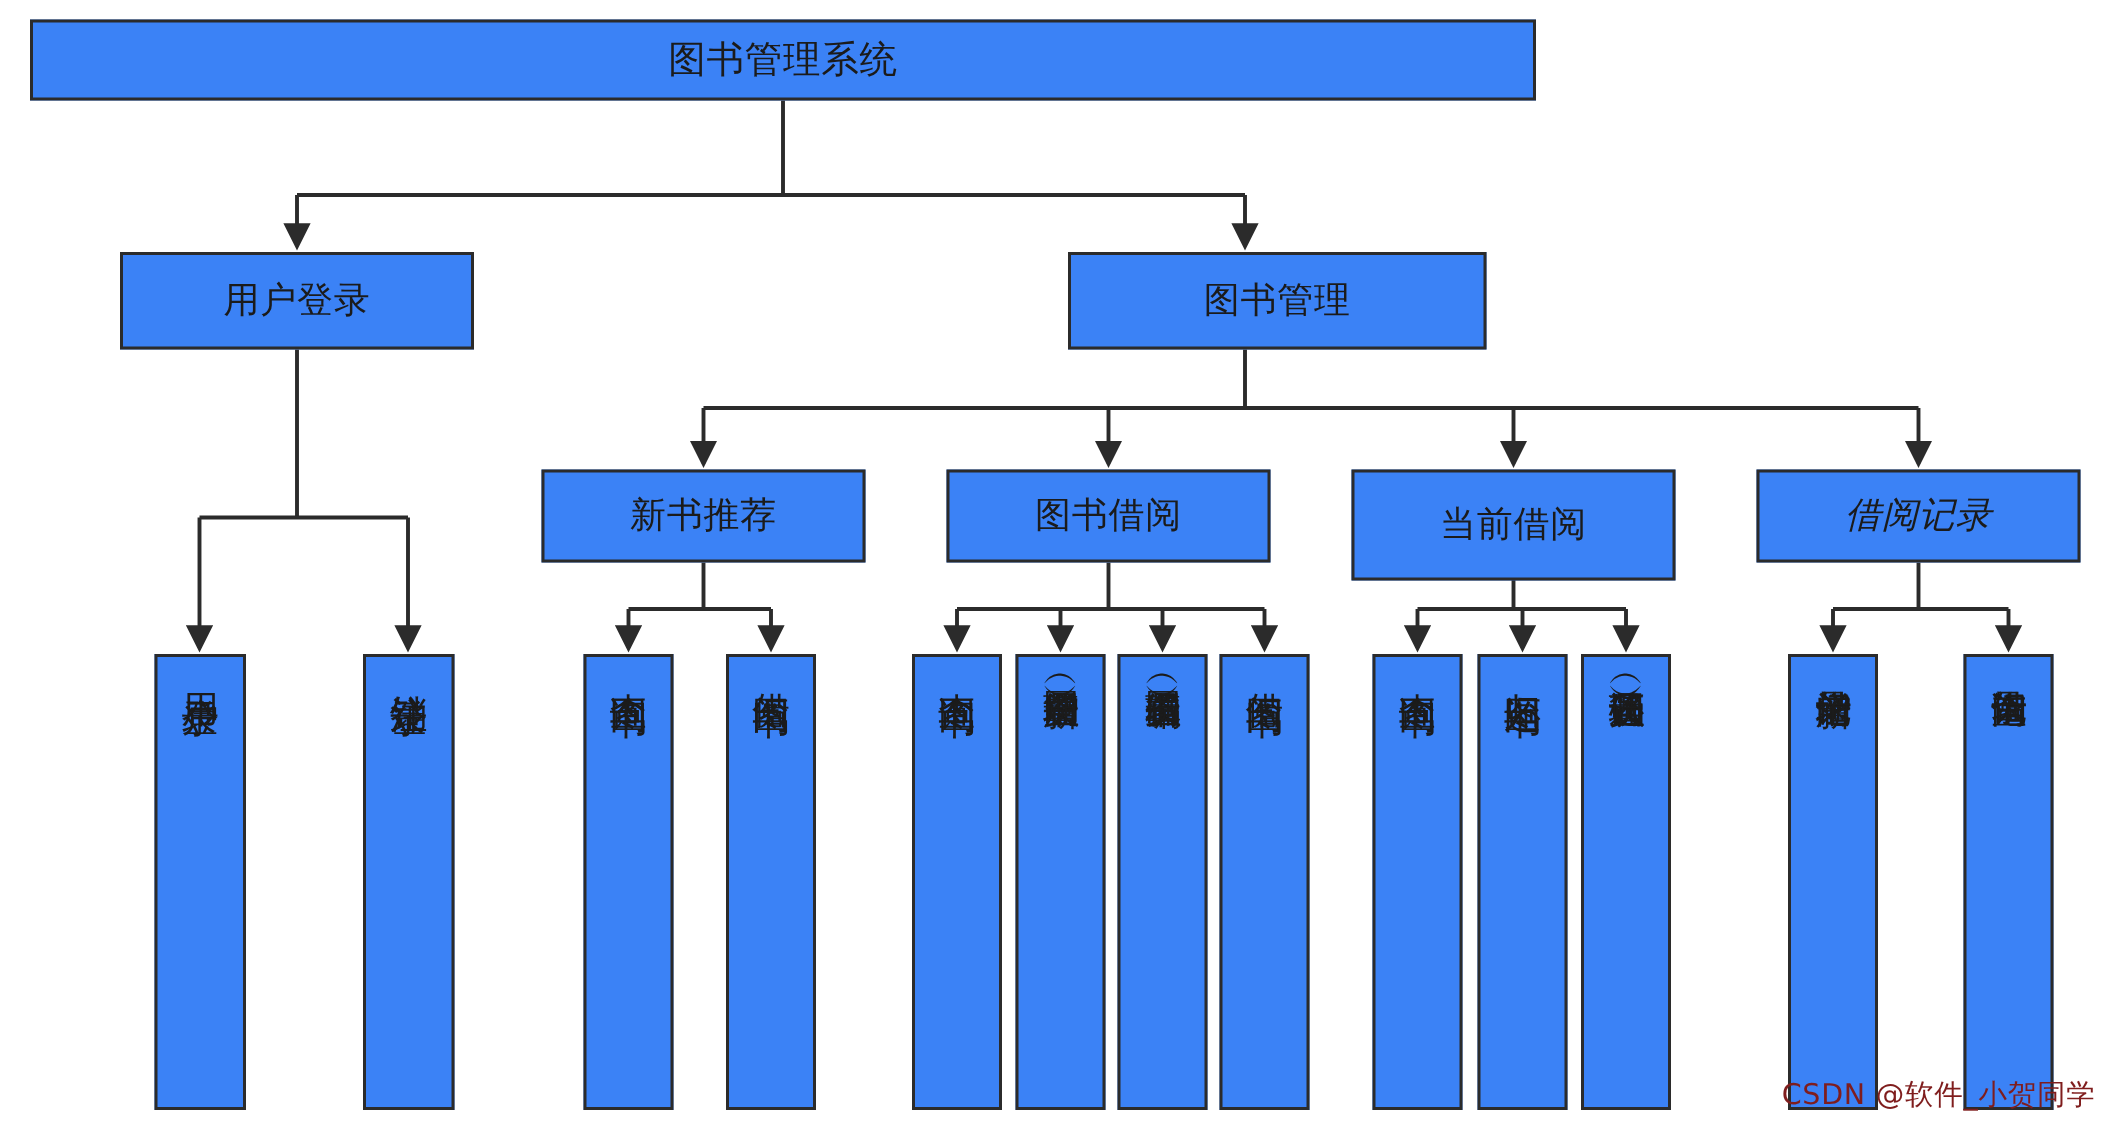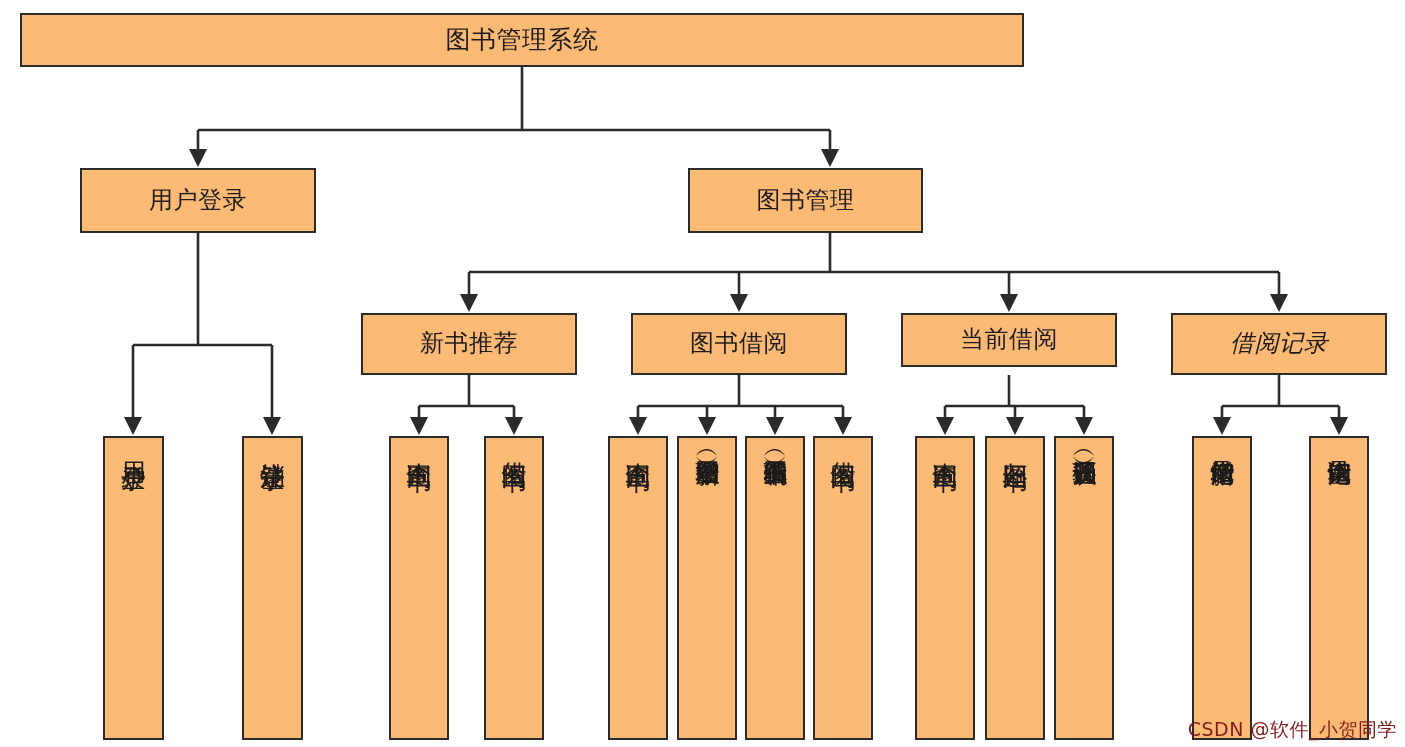--- a/index.html
+++ b/index.html
@@ -16,21 +16,21 @@
   }
   
   .edges{
     position:absolute;left:0;top:0;width:1405px;height:747px;
     pointer-events:none;
   }
   
   .node{
     position:absolute;
     box-sizing:border-box;
-    background:#fdba74;
+    background:#3b82f6;
     border:2.5px solid #2b2b2b;
     display:flex;
     align-items:center;
     justify-content:center;
     color:#1b1b1b;
   }
   .node-label{
     line-height:1.05;
     letter-spacing:0.5px;
     white-space:nowrap;
@@ -129,33 +129,33 @@
   </svg>
 
   <div class="node level-root" style="left:20px;top:13px;width:1004px;height:54px;">
     <span class="node-label">图书管理系统</span>
   </div>
 
   <div class="node level-2" style="left:80px;top:168px;width:236px;height:65px;">
     <span class="node-label">用户登录</span>
   </div>
 
-  <div class="node level-2" style="left:688px;top:168px;width:235px;height:65px;">
+  <div class="node level-2" style="left:712px;top:168px;width:279px;height:65px;">
     <span class="node-label">图书管理</span>
   </div>
 
   <div class="node level-3" style="left:631px;top:313px;width:216px;height:62px;">
     <span class="node-label">图书借阅</span>
   </div>
 
   <div class="node level-3" style="left:361px;top:313px;width:216px;height:62px;">
     <span class="node-label">新书推荐</span>
   </div>
 
-  <div class="node level-3" style="left:901px;top:313px;width:216px;height:54px;">
+  <div class="node level-3" style="left:901px;top:313px;width:216px;height:74px;">
     <span class="node-label">当前借阅</span>
   </div>
 
   <div class="node level-3" style="left:1171px;top:313px;width:216px;height:62px;font-style:italic;">
     <span class="node-label">借阅记录</span>
   </div>
 
   <div class="node leaf" style="left:103px;top:436px;width:61px;height:304px;">
     <span class="node-label">用户登录</span>
   </div>

